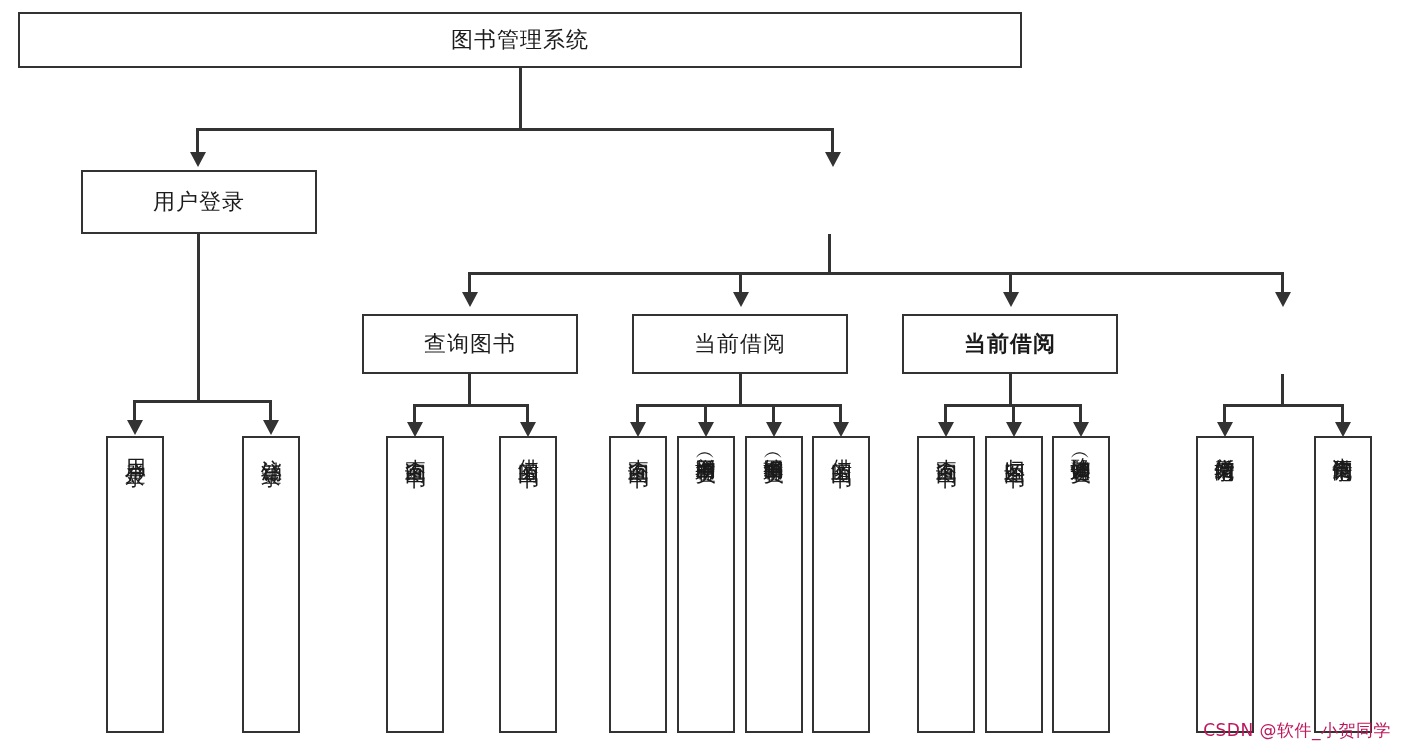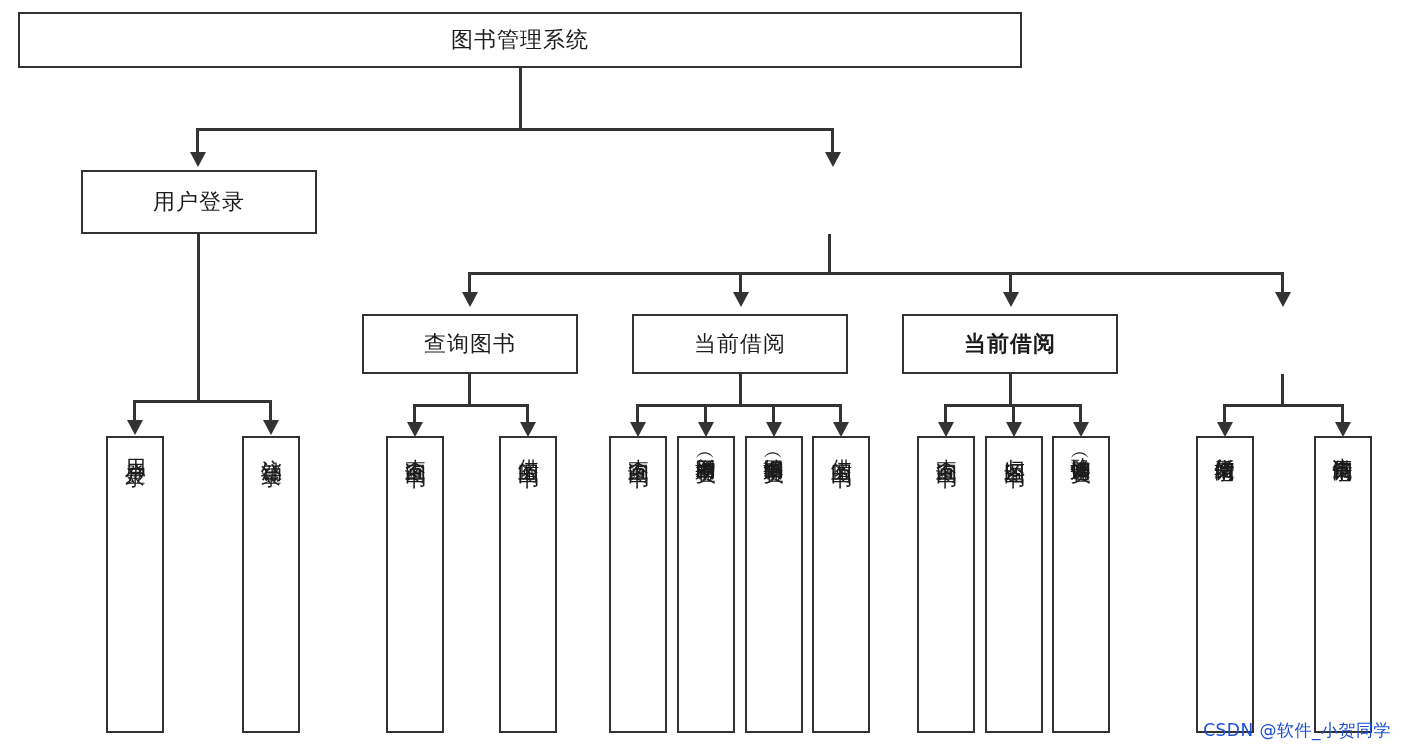--- a/index.html
+++ b/index.html
@@ -73,21 +73,21 @@
     height: 0;
     border-left: 8px solid transparent;
     border-right: 8px solid transparent;
     border-top: 15px solid #333333;
   }
   .watermark {
     position: absolute;
     right: 14px;
     bottom: 5px;
     font-size: 17px;
-    color: #1d4ed8;
+    color: #be185d;
     letter-spacing: 0.5px;
     white-space: nowrap;
     font-family: "DejaVu Sans", "Liberation Sans", sans-serif;
   }
 </style>
 </head>
 <body>
 
 <div id="diagram-root">
 

